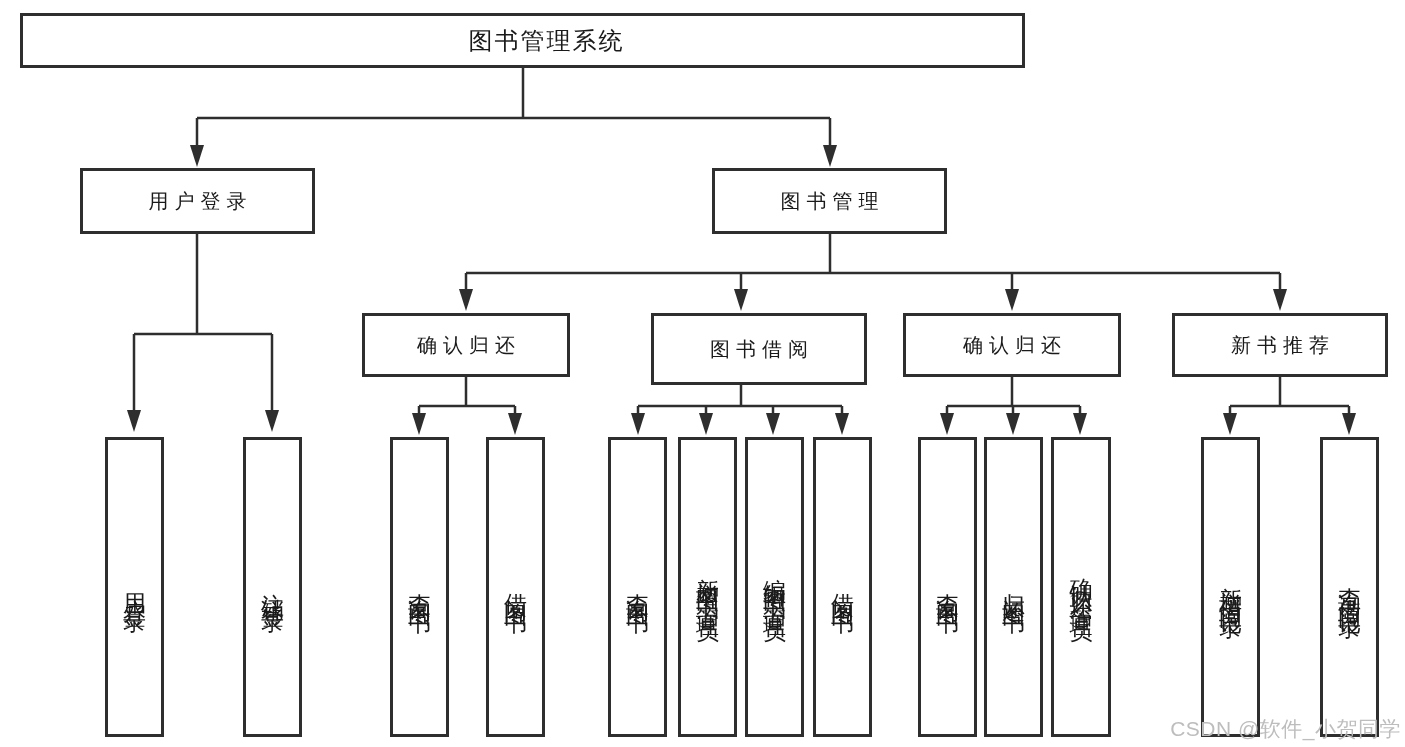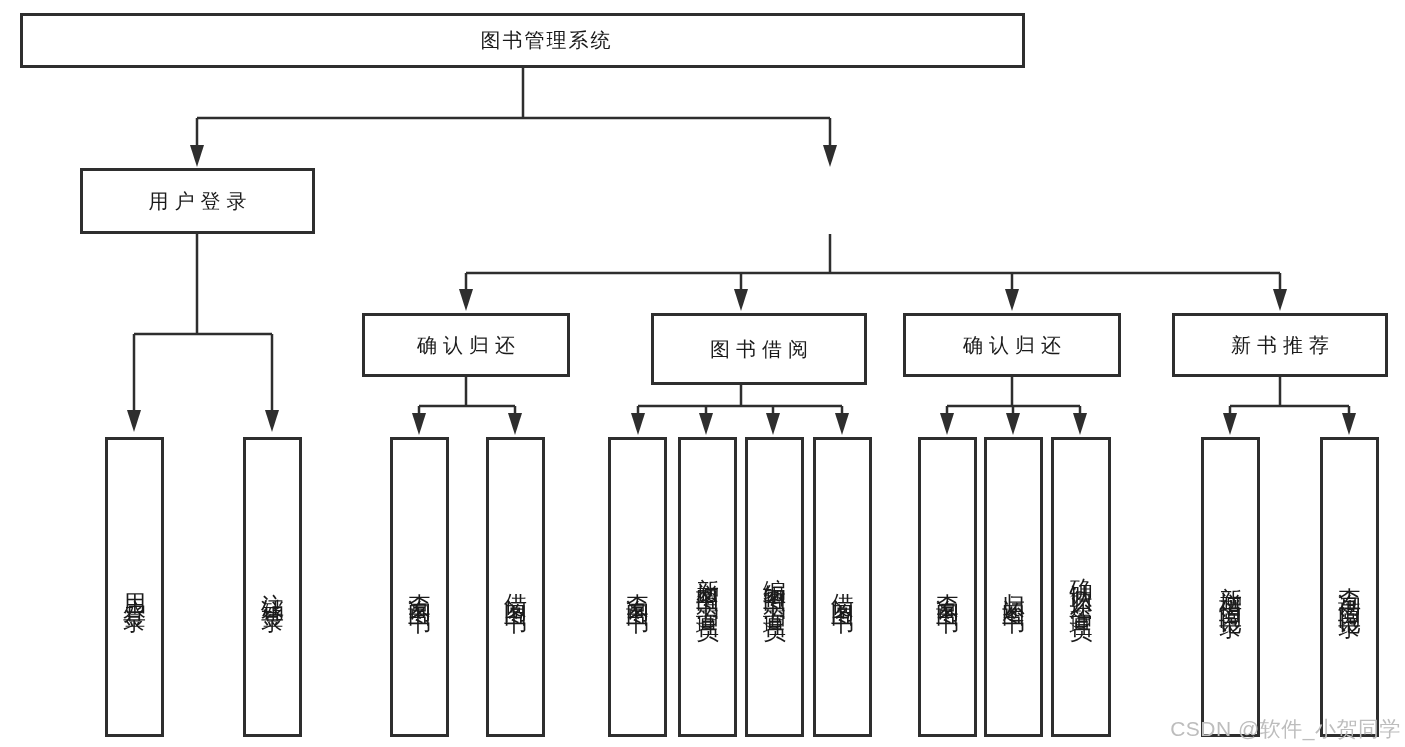--- a/index.html
+++ b/index.html
@@ -34,21 +34,21 @@
     justify-content:center;
     z-index:1;
     white-space:nowrap;
   }
   .box--h{
     font-size:20px;
     letter-spacing:6px;
     text-indent:6px;
   }
   .box--title{
-    font-size:20px;
+    font-size:24px;
     letter-spacing:2px;
     text-indent:2px;
     padding-left:46px;
   }
   .box--v{
     writing-mode:vertical-rl;
     text-orientation:mixed;
     font-size:23px;
     letter-spacing:6px;
     line-height:1;
@@ -117,20 +117,21 @@
       <path d="M1230 406 V419"></path>
         <polygon points="1223,413 1237,413 1230,435"></polygon>
       <path d="M1349 406 V419"></path>
         <polygon points="1342,413 1356,413 1349,435"></polygon>
     </g>
   </svg>
 
   <div class="box box--h box--title" style="left:20px;top:13px;width:1005px;height:55px">图书管理系统</div>
 
   <div class="box box--h" style="left:80px;top:168px;width:235px;height:66px">用户登录</div>
+  <div class="box box--h" style="left:712px;top:168px;width:235px;height:66px">图书管理</div>
 
   <div class="box box--h" style="left:362px;top:313px;width:208px;height:64px">确认归还</div>
   <div class="box box--h" style="left:651px;top:313px;width:216px;height:72px">图书借阅</div>
   <div class="box box--h" style="left:903px;top:313px;width:218px;height:64px">确认归还</div>
   <div class="box box--h" style="left:1172px;top:313px;width:216px;height:64px">新书推荐</div>
 
   <div class="box box--v" style="left:105px;top:437px;width:59px;height:300px">用户登录</div>
   <div class="box box--v" style="left:243px;top:437px;width:59px;height:300px">注销登录</div>
 
   <div class="box box--v" style="left:390px;top:437px;width:59px;height:300px">查询图书</div>

